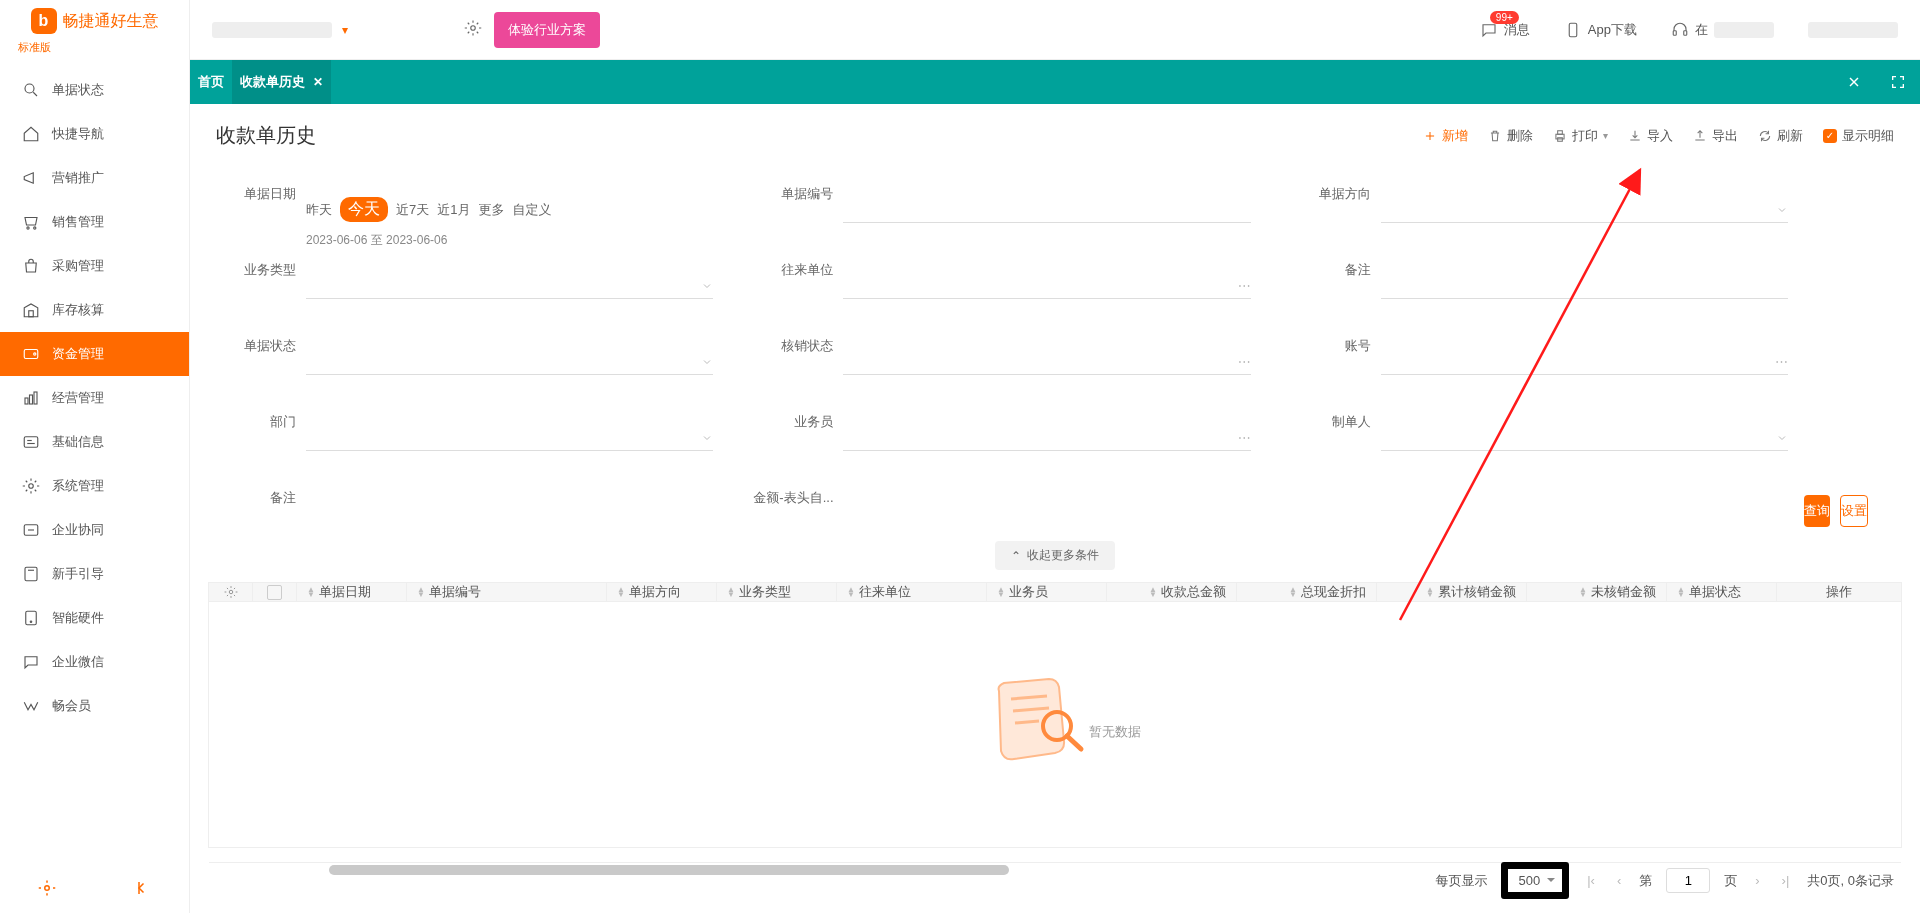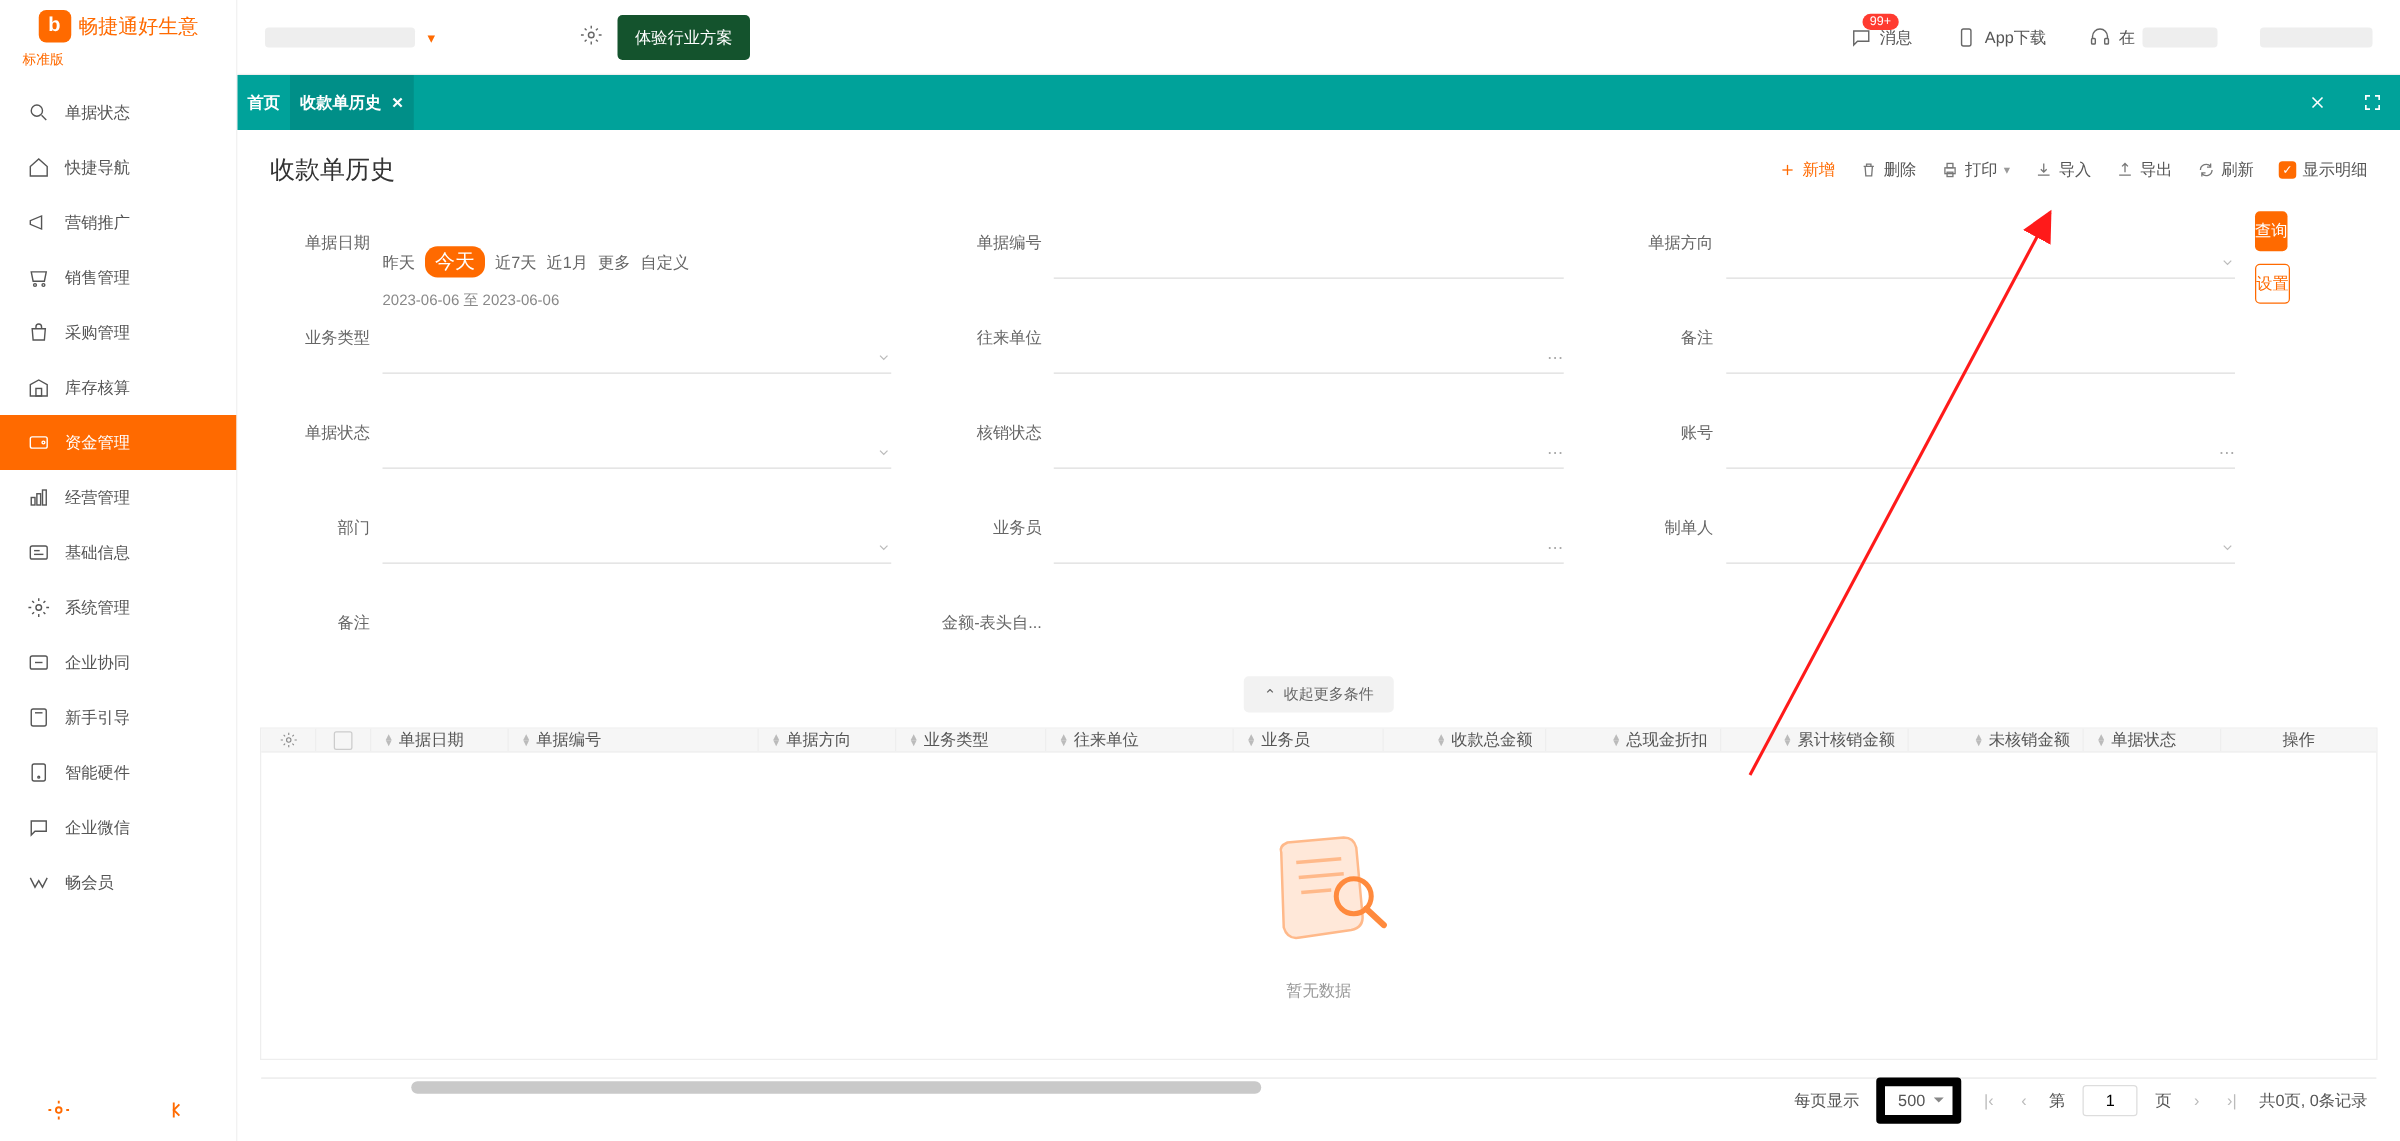--- a/index.html
+++ b/index.html
@@ -24,21 +24,21 @@
 
 
 .main{flex:1;display:flex;flex-direction:column;min-width:0;}
 
 
 .topbar{height:60px;background:#fff;display:flex;align-items:center;padding:0 22px;gap:12px;border-bottom:1px solid #eee;}
 .org-select{display:flex;align-items:center;gap:10px;min-width:240px;}
 .org-name{color:#bbb;background:#eee;height:16px;width:120px;border-radius:3px;}
 .chev{color:#ff6a00;font-size:12px;}
 .gear{color:#888;}
-.try-btn{background:#14532d;color:#fff;border:none;border-radius:4px;padding:9px 14px;font-size:13px;cursor:pointer;}
+.try-btn{background:#ec4899;color:#fff;border:none;border-radius:4px;padding:9px 14px;font-size:13px;cursor:pointer;}
 .topbar-spacer{flex:1;}
 .top-action{display:flex;align-items:center;gap:6px;color:#555;cursor:pointer;position:relative;}
 .top-action+.top-action{margin-left:22px;}
 .badge{position:absolute;top:-10px;left:10px;background:#ff3b30;color:#fff;border-radius:10px;font-size:10px;padding:1px 6px;}
 .topbar svg{width:18px;height:18px;stroke:#666;fill:none;stroke-width:1.5;}
 .blur-box{background:#eee;height:16px;border-radius:3px;}
 
 
 .tabstrip{height:44px;background:#00a29a;display:flex;align-items:stretch;color:#fff;}
 .tab{display:flex;align-items:center;padding:0 8px;cursor:pointer;gap:8px;font-weight:bold;}
@@ -65,34 +65,34 @@
 .filter-panel{display:flex;gap:16px;}
 .filter-grid{flex:1;display:grid;grid-template-columns:repeat(3,1fr);column-gap:40px;row-gap:18px;}
 .f-row{display:flex;align-items:center;gap:10px;}
 .f-label{width:80px;text-align:right;color:#666;font-size:13px;}
 .f-control{flex:1;border-bottom:1px solid #ddd;height:26px;display:flex;align-items:center;justify-content:flex-end;color:#aaa;margin-top:32px;}
 .f-control.noborder{border:none;justify-content:flex-start;gap:8px;color:#666;flex-wrap:wrap;}
 .date-chip{background:#ff6a00;color:#fff;border-radius:10px;padding:2px 8px;font-size:16px;}
 .date-opt{color:#666;cursor:pointer;font-size:13px;}
 .date-range{width:100%;color:#888;font-size:12px;margin-top:2px;}
 .f-control svg{width:12px;height:12px;stroke:#bbb;fill:none;stroke-width:2;}
-.filter-side{width:90px;display:flex;flex-direction:column;gap:10px;align-items:flex-start;padding-top:4px;}
+.filter-side{width:90px;display:flex;flex-direction:row;gap:10px;align-items:flex-end;padding-top:4px;}
 .btn-primary{background:#ff6a00;color:#fff;border:none;border-radius:4px;padding:7px 0;cursor:pointer;font-size:13px;}
 .btn-ghost{background:#fff;color:#ff6a00;border:1px solid #ff6a00;border-radius:4px;padding:6px 0;cursor:pointer;font-size:13px;}
 .collapse-bar{display:flex;justify-content:center;margin:14px 0 4px;}
 .collapse-btn{background:#f2f2f2;border-radius:4px;padding:6px 16px;color:#666;font-size:12px;cursor:pointer;display:flex;align-items:center;gap:6px;}
 
 
 .table-wrap{margin:8px 18px 0;border:1px solid #eee;flex:1;display:flex;flex-direction:column;min-height:0;position:relative;}
 .thead{display:flex;background:#f6f6f6;border-bottom:1px solid #eee;height:40px;align-items:center;}
 .th{padding:0 10px;color:#555;font-size:13px;display:flex;align-items:center;gap:4px;border-right:1px solid #eee;height:100%;}
 .th.cog{width:44px;justify-content:center;}
 .th.cb{width:44px;justify-content:center;}
 .th .sort{display:flex;flex-direction:column;line-height:5px;color:#bbb;font-size:8px;}
-.tbody{flex:1;display:flex;flex-direction:column;align-items:center;justify-content:center;color:#999;min-height:260px;}
+.tbody{flex:1;display:flex;flex-direction:row;align-items:center;justify-content:center;color:#999;min-height:260px;}
 .empty-ill{width:120px;height:110px;margin-bottom:12px;}
 .hscroll{height:14px;background:#f0f0f0;border-top:1px solid #eee;position:relative;}
 .hscroll-thumb{position:absolute;left:120px;width:680px;top:2px;height:10px;background:#c9c9c9;border-radius:5px;}
 
 
 .pager{display:flex;align-items:center;justify-content:flex-end;gap:14px;padding:14px 26px;color:#555;font-size:13px;}
 .pager .sel{border:7px solid #000000;border-radius:3px;padding:4px 22px 4px 10px;position:relative;}
 .pager .sel::after{content:"";position:absolute;right:7px;top:9px;border:4px solid transparent;border-top-color:#888;}
 .pg-btn{color:#bbb;cursor:pointer;padding:0 4px;}
 .pg-input{width:44px;border:1px solid #ddd;border-radius:3px;padding:4px 6px;text-align:center;}

